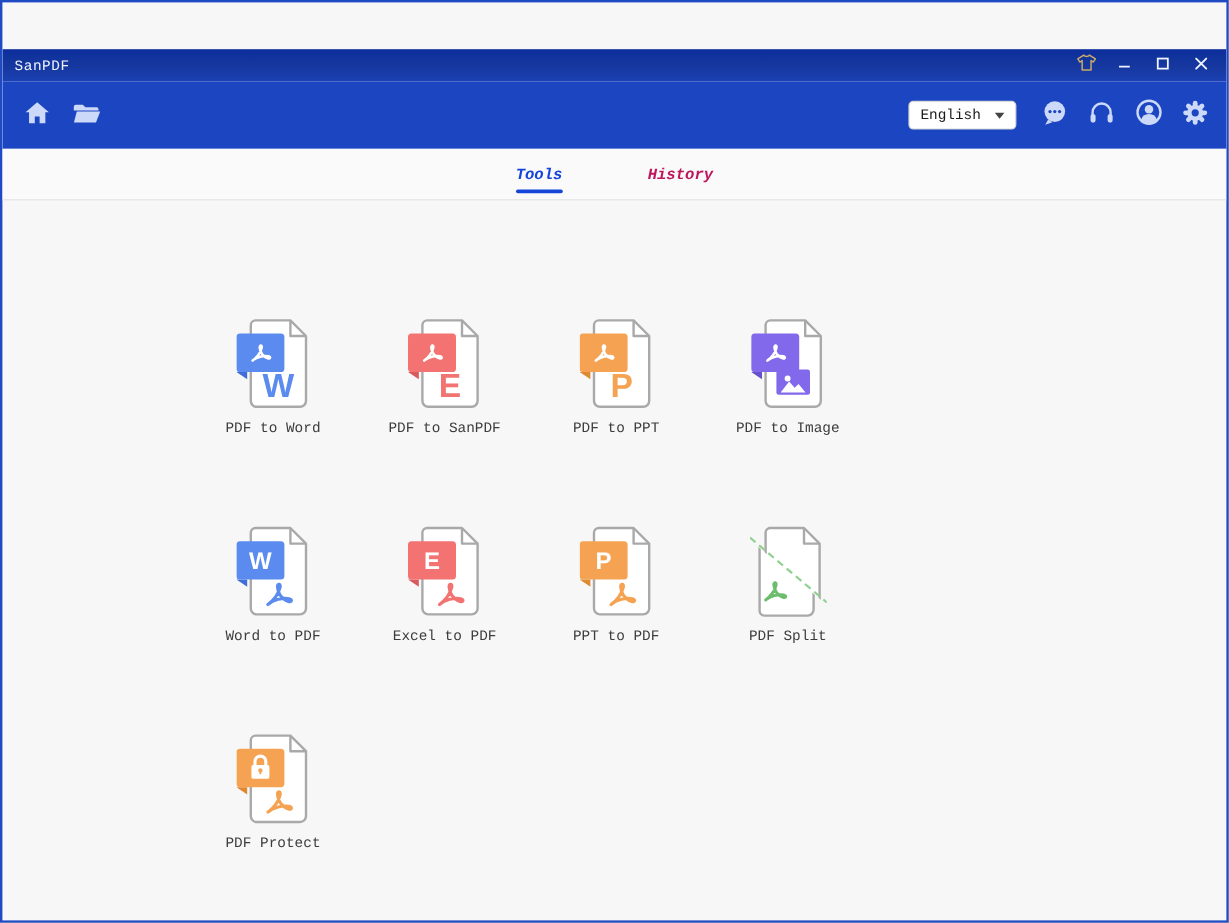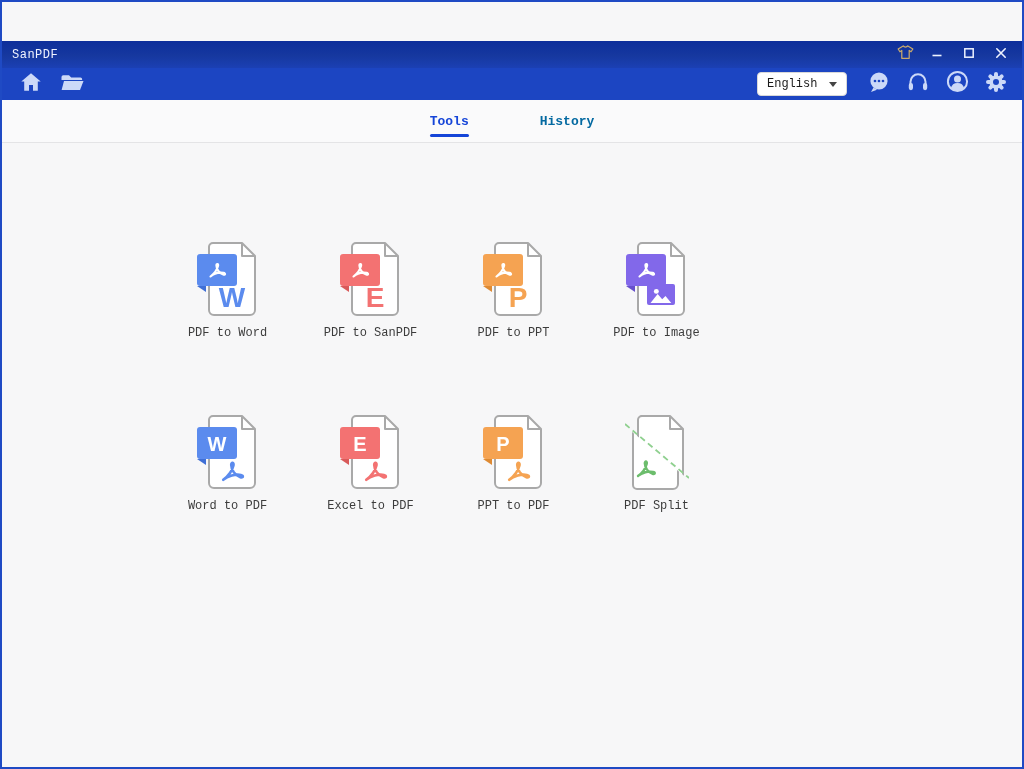--- a/index.html
+++ b/index.html
@@ -11,38 +11,38 @@
   
   .titlebar {
     height:27px; background:linear-gradient(180deg,#0d2e9b 0%,#16389f 55%,#1b40b4 100%);
     display:flex; align-items:center; justify-content:space-between; padding:0 8px 0 10px;margin-top:39px;
   }
   .titlebar-title { color:#f0f3ff; font-size:12px; letter-spacing:.5px; }
   .titlebar-controls { display:flex; align-items:center; gap:6px; }
   .tbtn { width:26px; height:20px; display:flex; align-items:center; justify-content:center; cursor:default; }
   
   .toolbar {
-    height:32px; background:#1c45c2;
+    height:56px; background:#1c45c2;
     display:flex; align-items:center; justify-content:space-between; padding:0 13px 0 16px;
   }
   .toolbar-left { display:flex; align-items:center; gap:15px; }
   .toolbar-right { display:flex; align-items:center; gap:13px; }
   .tool-btn { width:26px; height:26px; display:flex; align-items:center; justify-content:center; cursor:default; }
   .lang-select {
     width:90px; height:24px; background:#fff; border:1px solid #d8d8d8; border-radius:4px;
     display:flex; align-items:center; justify-content:space-between; padding:0 9px;
     font-size:12px; color:#1a1a1a; margin-right:6px; cursor:default;
   }
   .lang-caret { width:0; height:0; border-left:4px solid transparent; border-right:4px solid transparent; border-top:5px solid #444; }
   
   .tabstrip {
     height:43px; background:#fafafb; border-bottom:1px solid #e4e4e6;
-    display:flex; align-items:center; justify-content:center; gap:71px;
-  }
-  .tab { font-size:13px; font-weight:bold; color:#0369a1; text-align:center; cursor:default; padding-top:8px; }
+    display:flex; align-items:center; justify-content:center; gap:71px;font-style:italic;
+  }
+  .tab { font-size:13px; font-weight:bold; color:#be185d; text-align:center; cursor:default; padding-top:8px; }
   .tab .tab-underline { height:3px; border-radius:2px; margin-top:5px; background:transparent; }
   .tab.active { color:#1545d8; }
   .tab.active .tab-underline { background:#1545d8; }
   
   .content { padding-top:98px; }
   .tool-row { display:flex; margin-left:154px; }
   .tool-row + .tool-row { margin-top:74px; }
   .tool {
     width:143px; display:flex; flex-direction:column; align-items:center; cursor:default;
   }
@@ -288,17 +288,35 @@
     <line x1="0" y1="10" x2="64" y2="64" stroke="#8fd08f" stroke-width="1.8" stroke-dasharray="6 4"></line>
     <g transform="translate(9,43) scale(1.15)">
                   <path d="M3.5 16.5 C7.5 13.5 10.2 9.5 11.1 5.8 C11.6 3.6 9.4 3.2 9.4 5.5 C9.5 9.2 12.1 13.3 16.2 14.6 C18.4 15.3 18.8 13.3 16.6 12.9 C12.6 12.2 6.9 13.4 3.5 16.5" fill="none" stroke="#6cbd6c" stroke-width="2.1" stroke-linecap="round" stroke-linejoin="round"></path>
                 </g>
   </svg>
             </span>
             <span class="tool-label">PDF Split</span>
           </div>
         </div>
         <div class="tool-row">
+          <div class="tool">
+            <span class="tool-icon">
+              <svg viewBox="0 0 62 76" width="62" height="76">
+                <path d="M16 2 H45 L58 15 V69 A5 5 0 0 1 53 74 H17 A5 5 0 0 1 12 69 V6 A4 4 0 0 1 16 2 Z" fill="#fff" stroke="#a9a9a9" stroke-width="2" stroke-linejoin="round"></path>
+                <path d="M45 2 V15 H58" fill="none" stroke="#a9a9a9" stroke-width="2" stroke-linejoin="round"></path>
+                <g transform="translate(21.5,43.5) scale(1.35)">
+                  <path d="M3.5 16.5 C7.5 13.5 10.2 9.5 11.1 5.8 C11.6 3.6 9.4 3.2 9.4 5.5 C9.5 9.2 12.1 13.3 16.2 14.6 C18.4 15.3 18.8 13.3 16.6 12.9 C12.6 12.2 6.9 13.4 3.5 16.5" fill="none" stroke="#f5a352" stroke-width="1.9" stroke-linecap="round" stroke-linejoin="round"></path>
+                </g>
+                <path d="M0 45 L9 45 L9 51 Z" fill="#de8a33"></path>
+                <rect x="0" y="13" width="40" height="32" rx="3" fill="#f5a352"></rect>
+                <path d="M15.5 27 v-3.4 a4.5 4.5 0 0 1 9 0 V27" stroke="#fff" stroke-width="2.6" fill="none" stroke-linecap="round"></path>
+                <rect x="12.5" y="26.5" width="15" height="11.5" rx="1.6" fill="#fff"></rect>
+                <circle cx="20" cy="31" r="1.8" fill="#f5a352"></circle>
+                <rect x="19.2" y="31" width="1.6" height="3.2" fill="#f5a352"></rect>
+              </svg>
+            </span>
+            <span class="tool-label">PDF Protect</span>
+          </div>
         </div>
       </div>
   </div>
 
 </div>
 
 </body></html>

